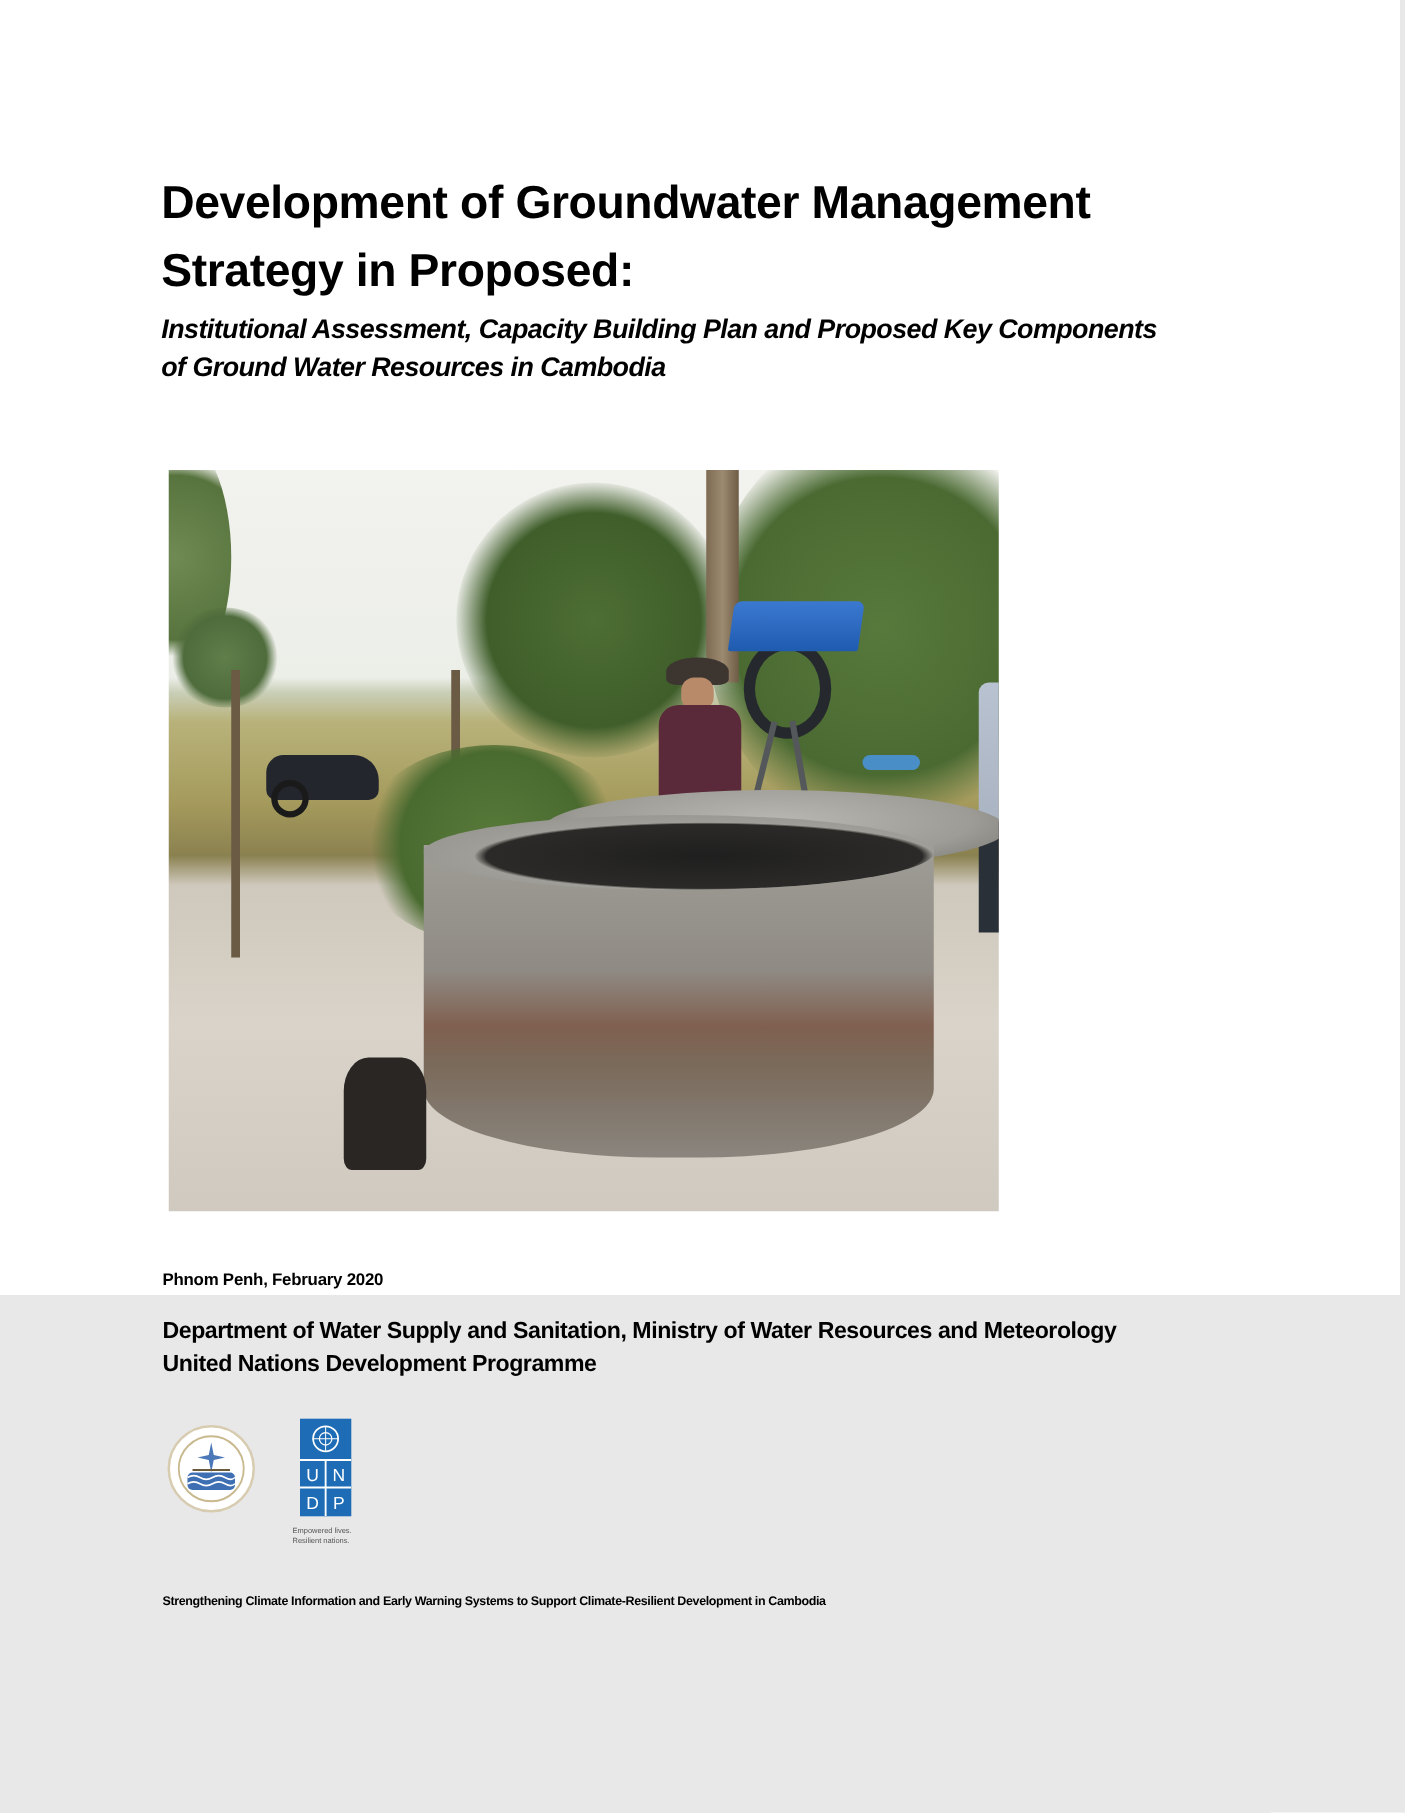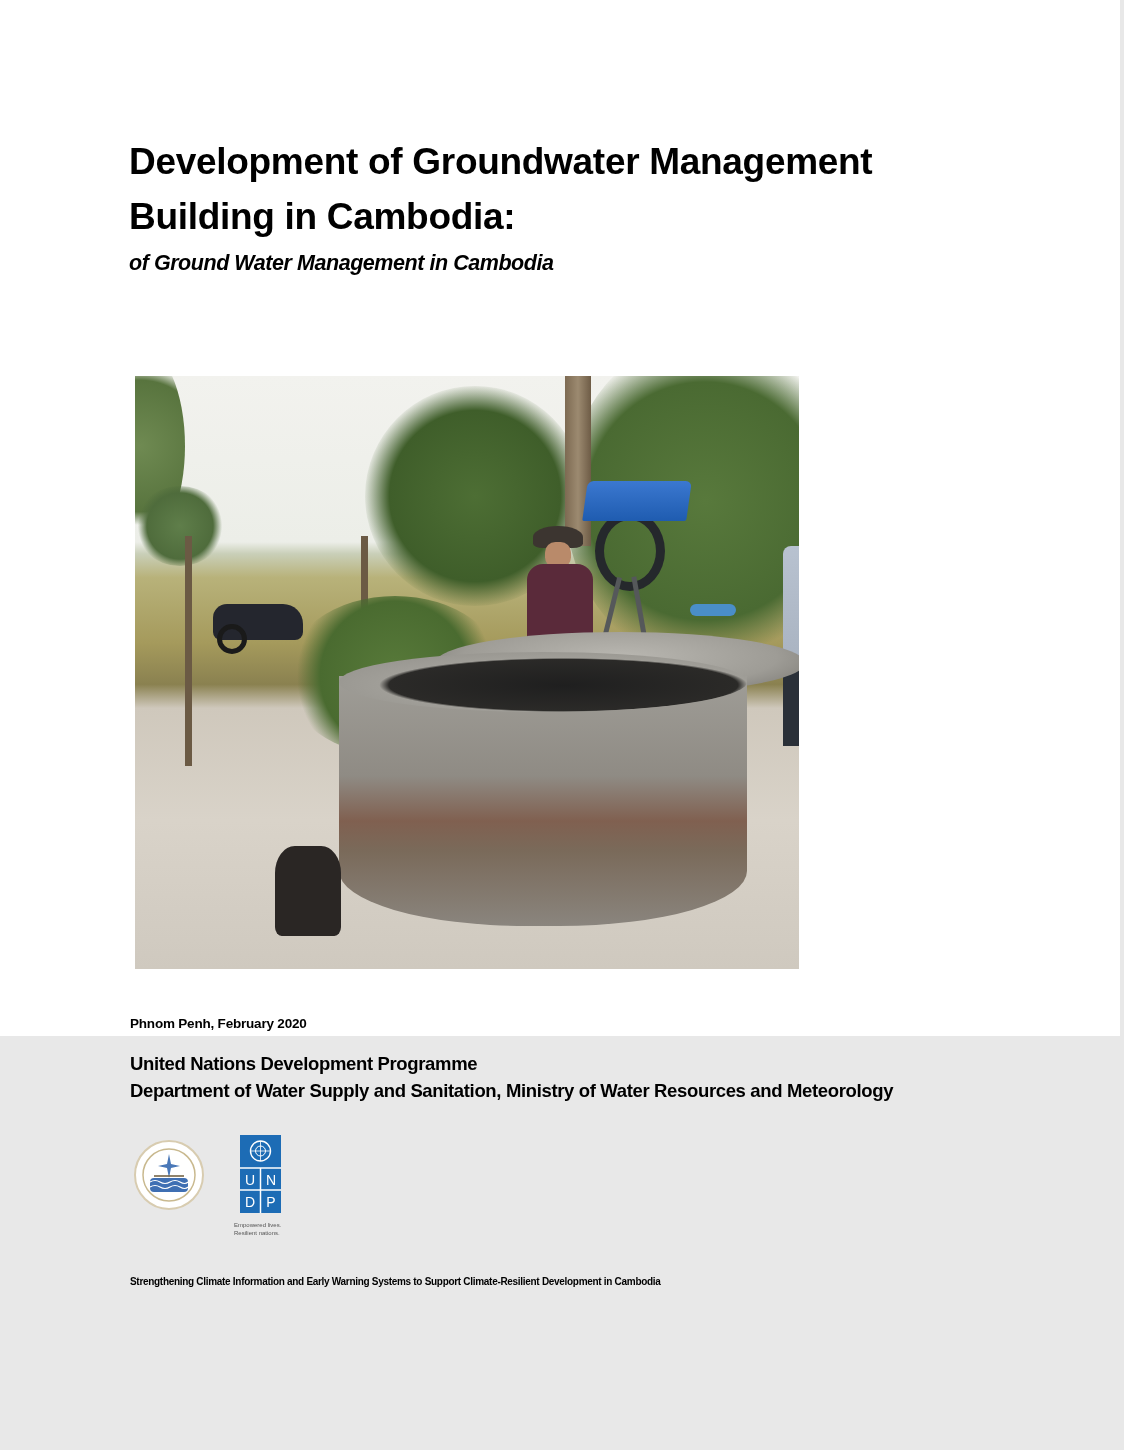--- a/index.html
+++ b/index.html
@@ -33,25 +33,26 @@
 
   .project { position:absolute; left:130px; top:1276px; font-weight:bold; font-size:10px; letter-spacing:-0.3px; white-space:nowrap; }
 </style>
 </head>
 <body>
 
 <div class="page">
 
   <h1 class="title">
     <span>Development of Groundwater Management</span>
-    <span>Building in Cambodia:</span>
+    <span>Strategy in Proposed:</span>
   </h1>
 
   <h2 class="subtitle">
-    <span>of Ground Water Management in Cambodia</span>
+    <span>Institutional Assessment, Capacity Building Plan and Proposed Key Components</span>
+    <span>of Ground Water Resources in Cambodia</span>
   </h2>
 
   <div class="photo">
 
     <div class="tree" style="left:-40px;top:-30px;width:90px;height:200px;background:radial-gradient(circle,#6f8a52 0%,#58743e 60%,rgba(88,116,62,0) 72%);"></div>
     <div class="tree" style="left:0px;top:110px;width:90px;height:80px;background:radial-gradient(circle,#5f7e4a 0%,#4f6c3c 55%,rgba(79,108,60,0) 70%);"></div>
     <div class="tree" style="left:230px;top:10px;width:220px;height:220px;background:radial-gradient(circle,#4d6e34 0%,#3f5e2a 55%,rgba(63,94,42,0) 72%);"></div>
     <div class="tree" style="left:430px;top:-40px;width:280px;height:330px;background:radial-gradient(circle,#58793c 0%,#4a6a32 55%,rgba(74,106,50,0) 72%);"></div>
     <div class="el" style="left:430px;top:0;width:26px;height:170px;background:linear-gradient(90deg,#7d6a52,#9c8a70,#6e5c46);"></div>
 
@@ -79,22 +80,22 @@
 
     <div class="el" style="left:204px;top:300px;width:408px;height:250px;border-radius:0 0 46% 46% / 0 0 22% 22%;background:linear-gradient(180deg,#9f9d97 0%,#8f8b84 40%,#806050 58%,#7a6a5a 70%,#8a857e 100%);"></div>
     <div class="el" style="left:204px;top:276px;width:408px;height:60px;border-radius:50%;background:radial-gradient(ellipse at 55% 55%,#1f1f1f 0%,#2b2a28 55%,#a09e98 58%,#8f8d87 100%);"></div>
 
     <div class="el" style="left:140px;top:470px;width:66px;height:90px;border-radius:30% 30% 10% 10%;background:#2a2624;"></div>
   </div>
 
   <div class="place-date">Phnom Penh, February 2020</div>
 
   <div class="orgs">
+    <span>Department of Water Supply and Sanitation, Ministry of Water Resources and Meteorology</span>
     <span>United Nations Development Programme</span>
-    <span>Department of Water Supply and Sanitation, Ministry of Water Resources and Meteorology</span>
   </div>
 
   <div class="logo mowram">
     <svg width="66" height="66" viewBox="0 0 66 66">
       <circle cx="33" cy="33" r="26" fill="none" stroke="#c9b98f" stroke-width="1.5"></circle>
       <polygon points="33,12 35,22 44,24 35,26 33,36 31,26 22,24 31,22" fill="#4a78b8"></polygon>
       <rect x="14" y="36" width="38" height="14" rx="4" fill="#3f6fb3"></rect>
       <path d="M14 40 q5 -3 10 0 t10 0 t10 0 t8 0" stroke="#ffffff" stroke-width="1.2" fill="none"></path>
       <path d="M14 45 q5 -3 10 0 t10 0 t10 0 t8 0" stroke="#ffffff" stroke-width="1.2" fill="none"></path>
       <path d="M18 34 h30" stroke="#6b5a3a" stroke-width="1.5"></path>

